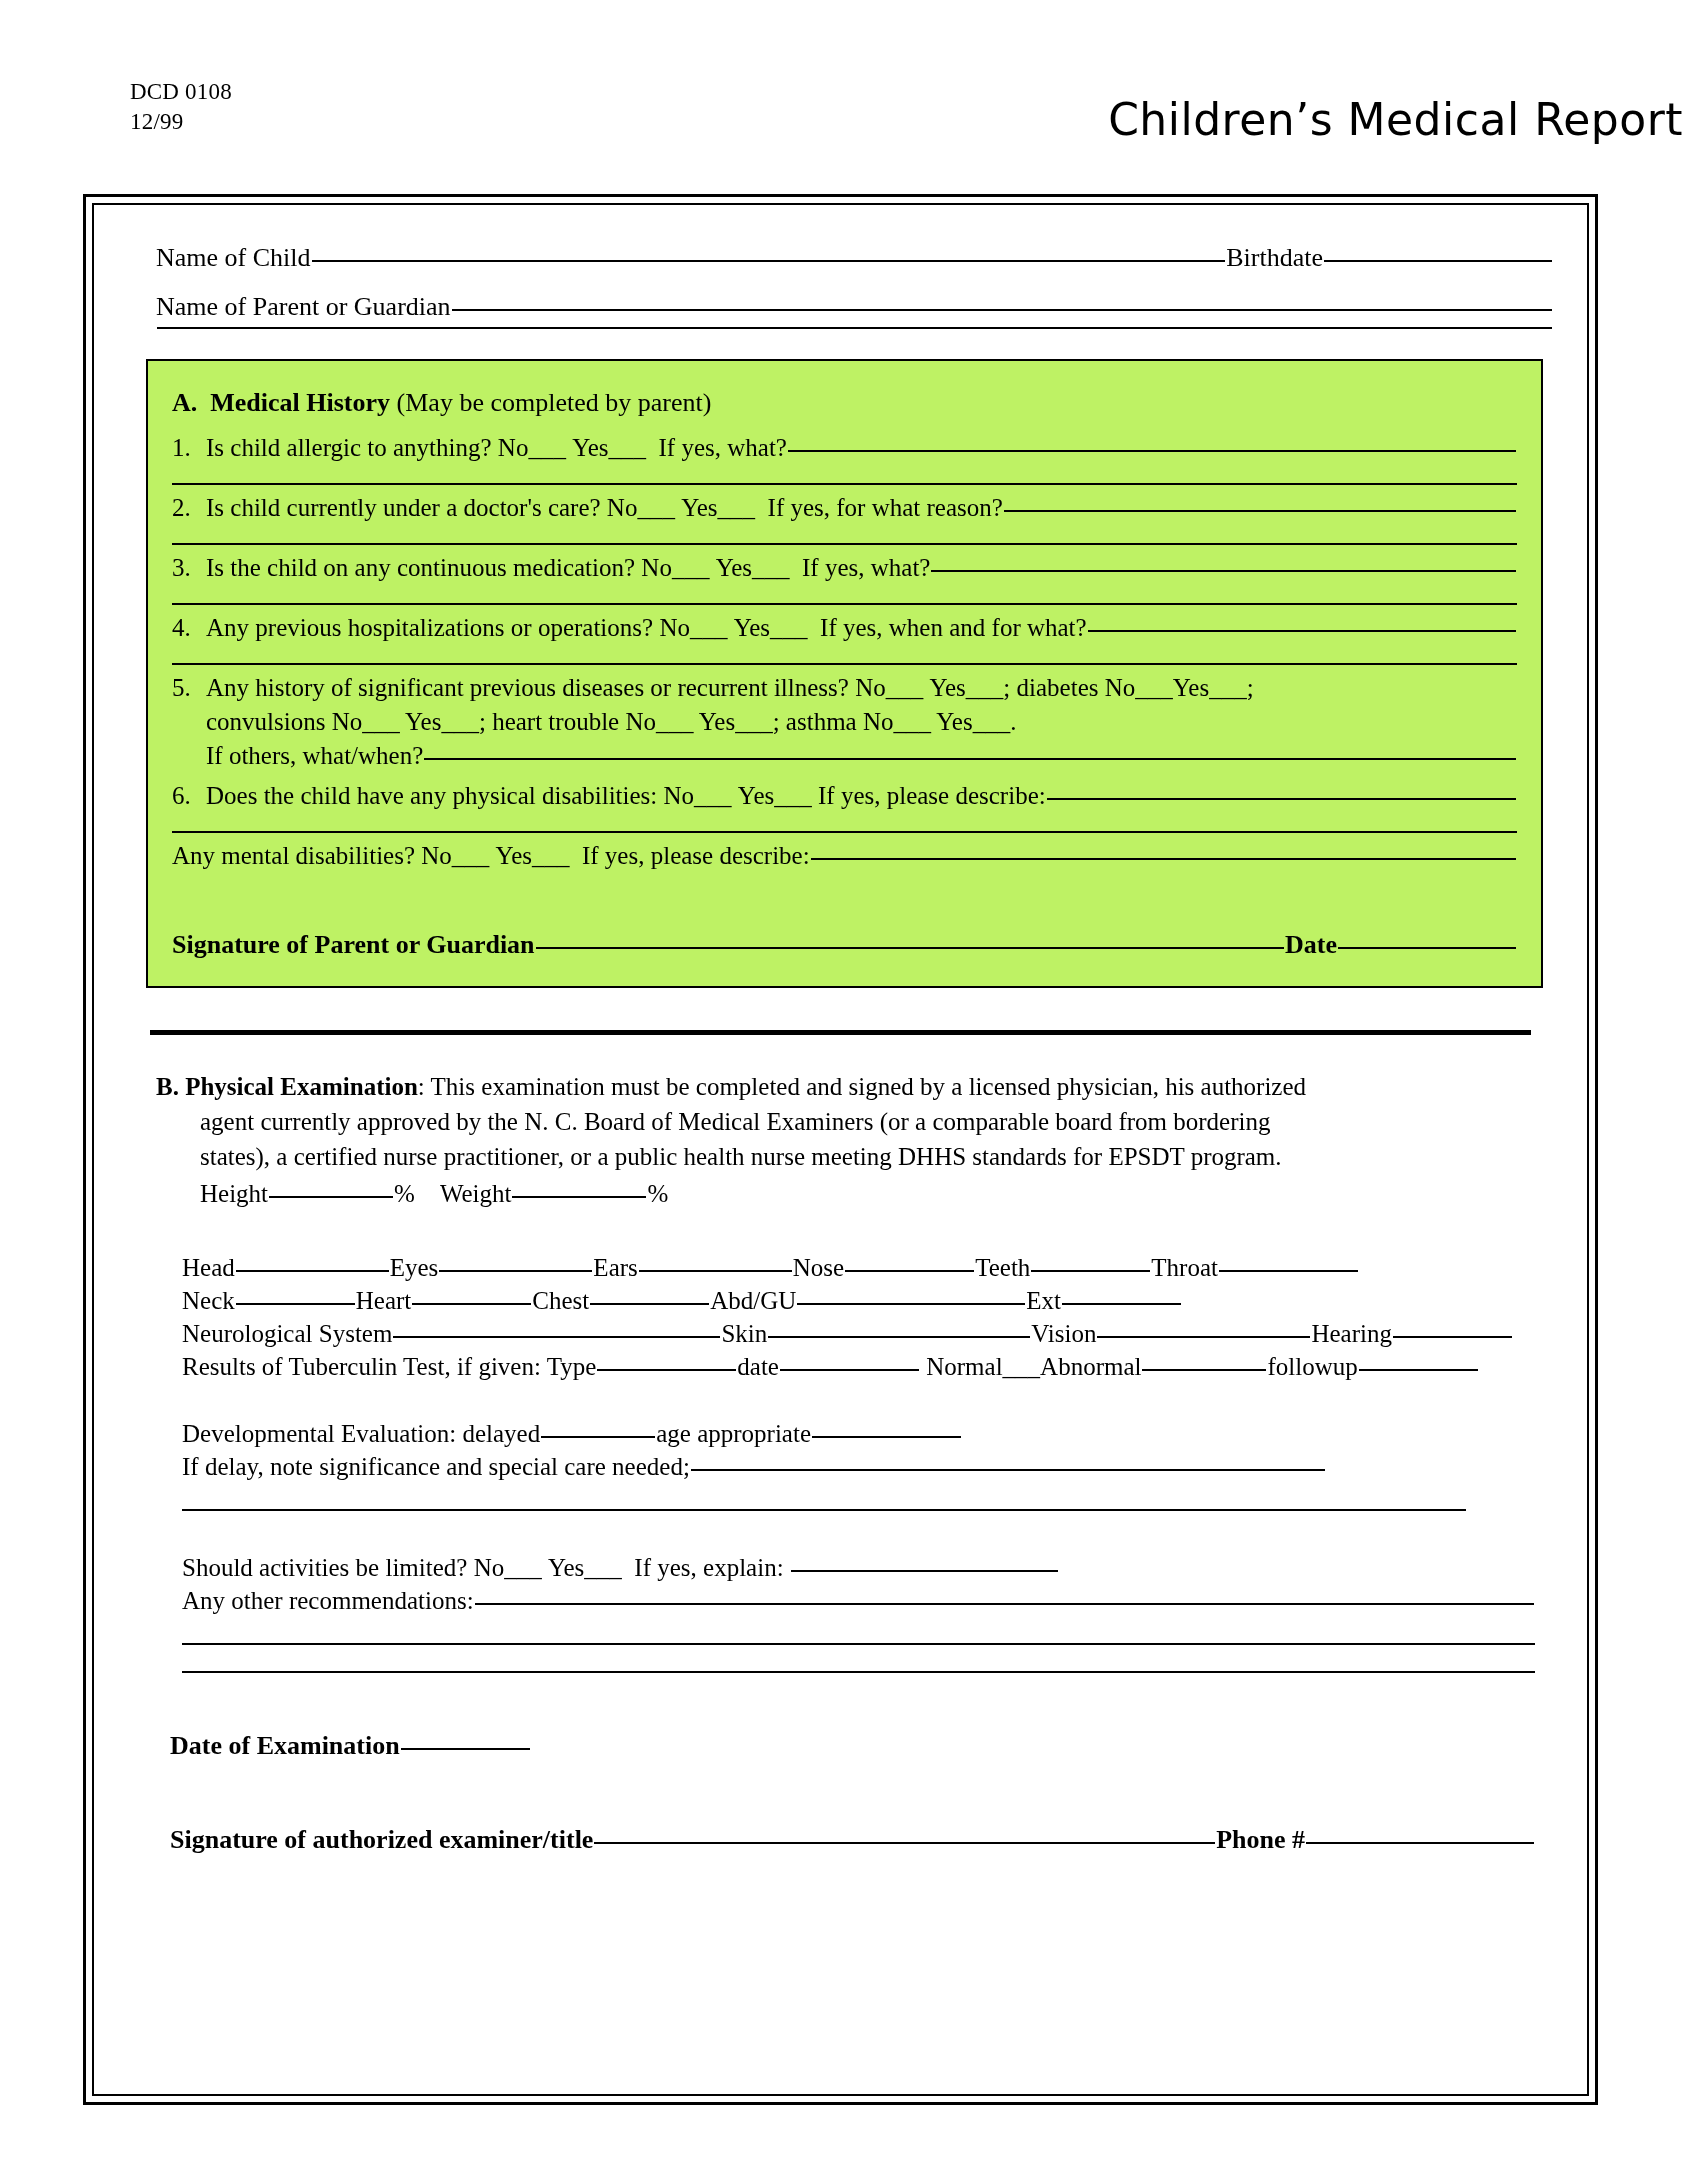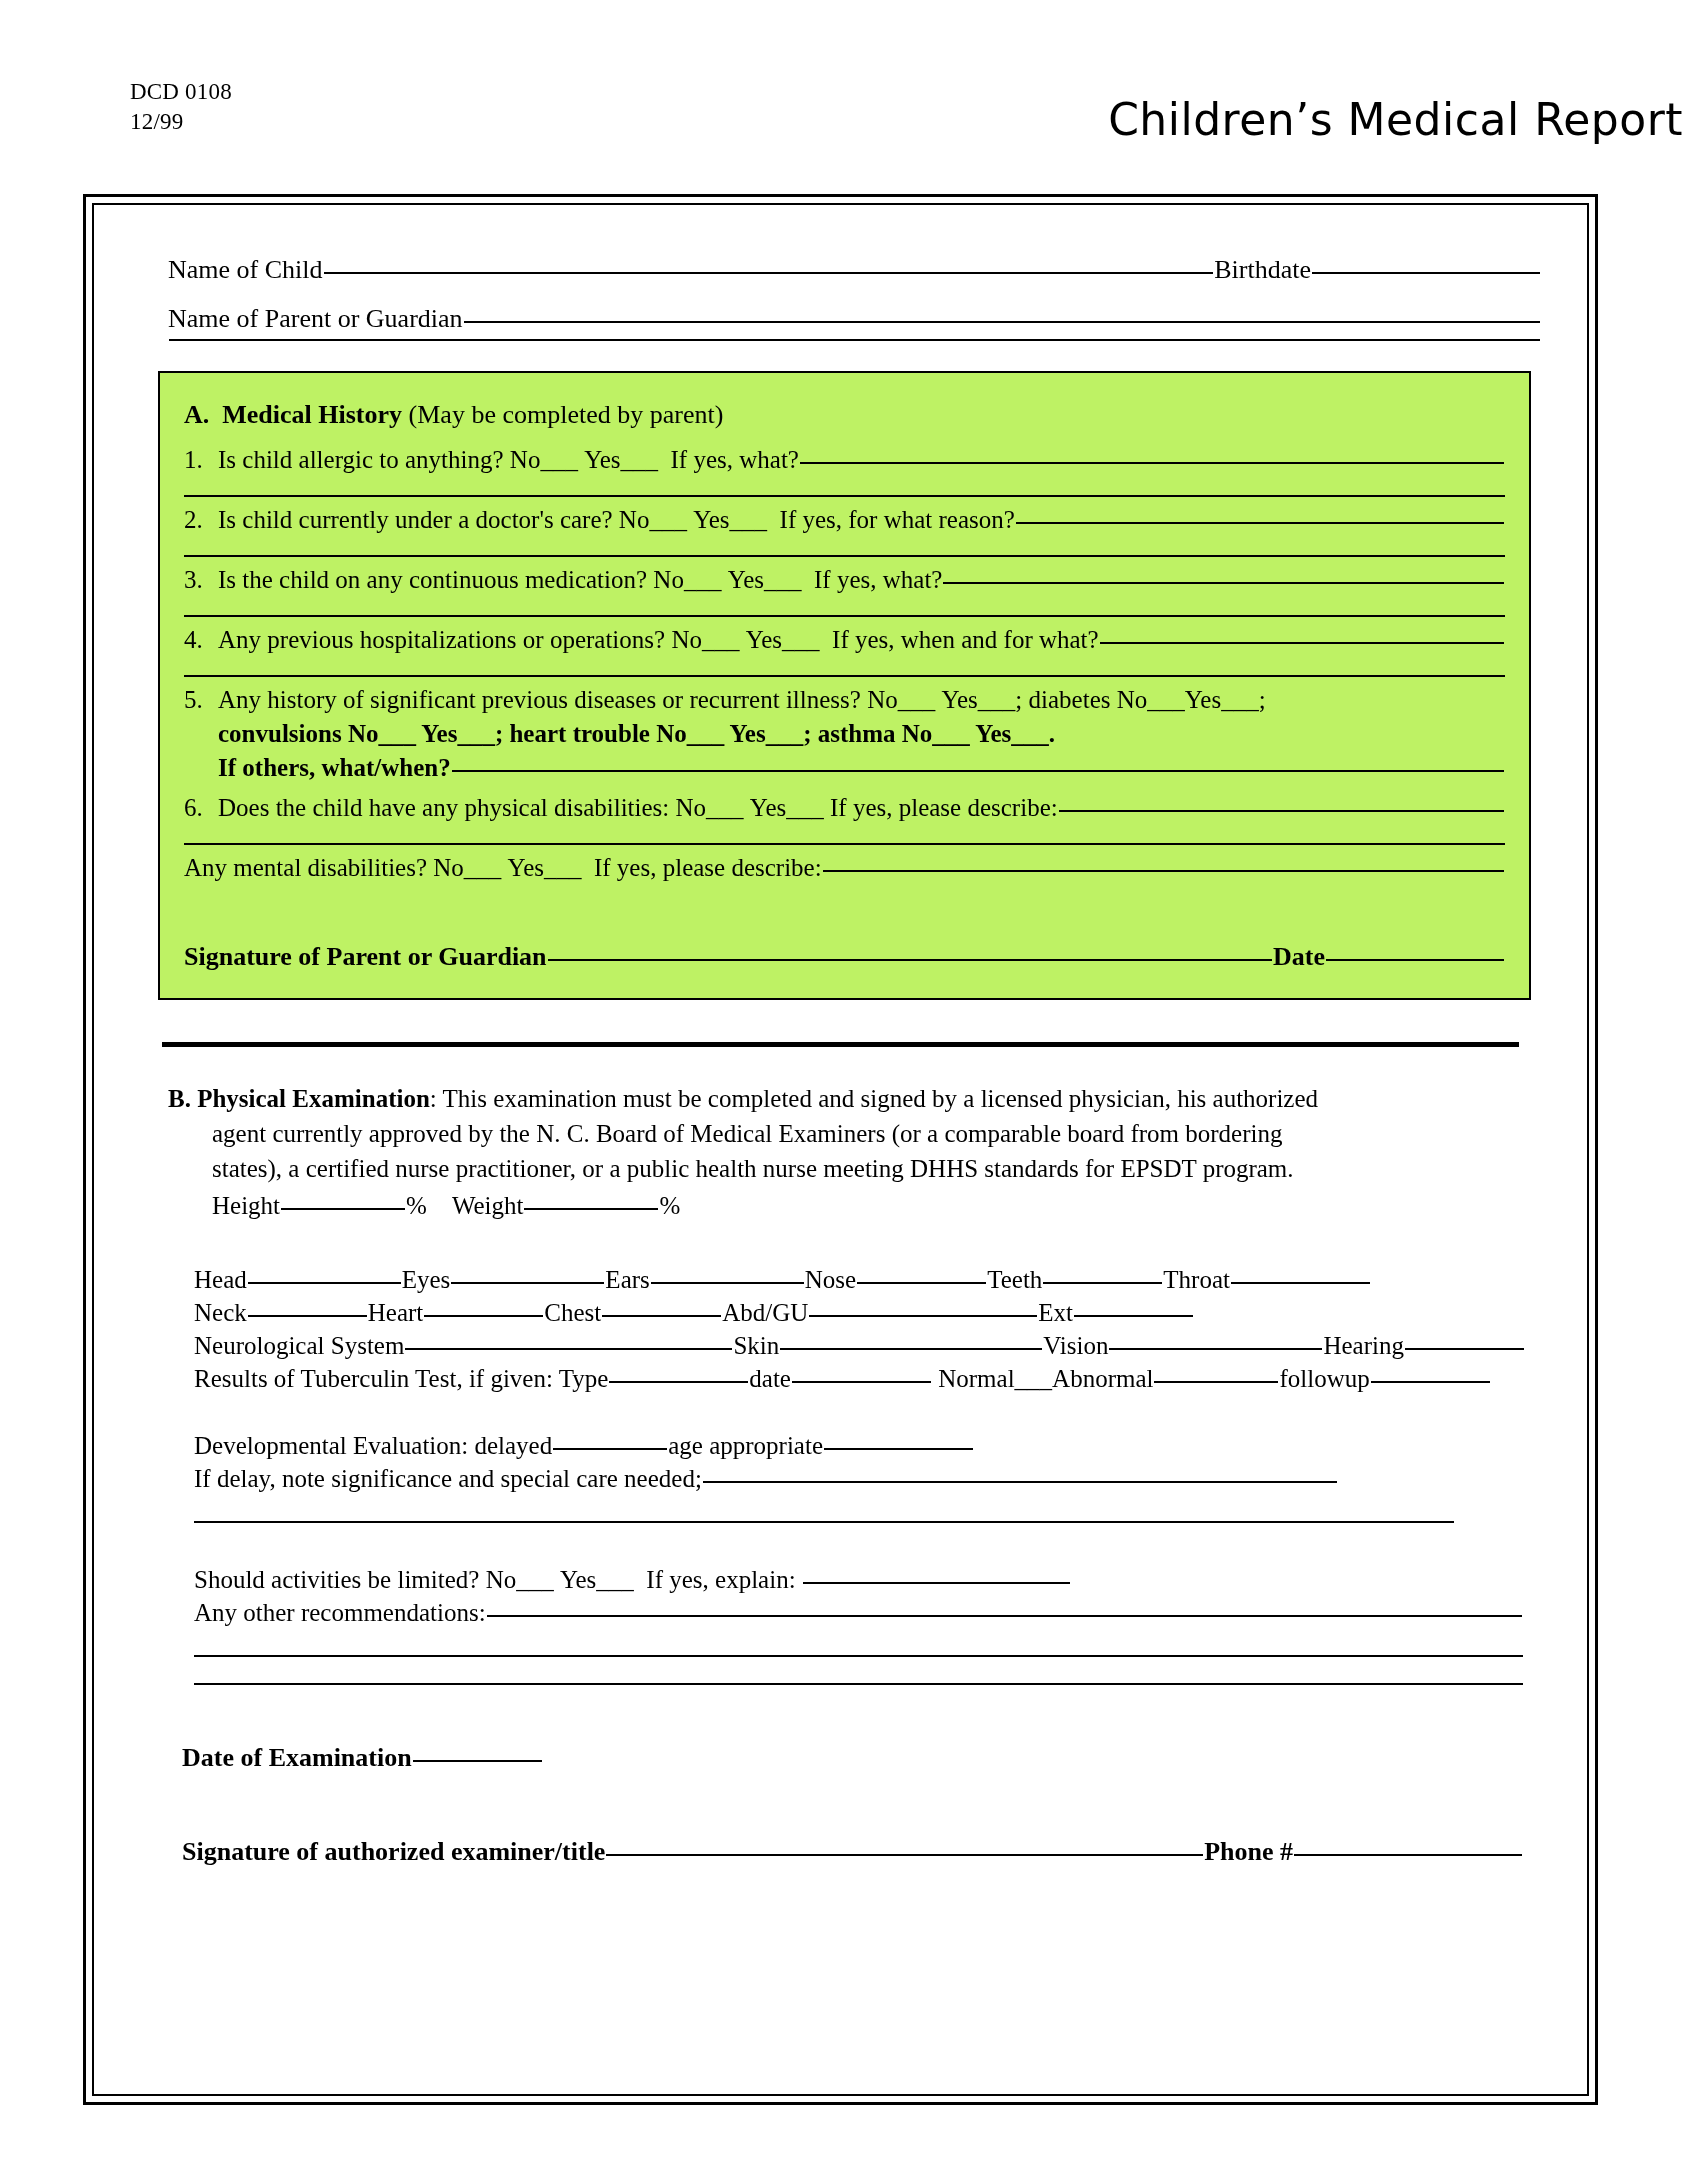--- a/index.html
+++ b/index.html
@@ -62,21 +62,21 @@
     background: #fff;
   }
   .frame-inner {
     position: absolute;
     left: 6px;
     top: 6px;
     right: 6px;
     bottom: 6px;
     border: 2px solid #000;
     box-sizing: border-box;
-    padding: 16px;
+    padding: 4px;
   }
   .frame-body {
     position: relative;
     width: 100%;
     height: 100%;
     box-sizing: border-box;
     padding: 24px 30px 0 30px;
   }
   .idrow {
     font-size: 26px;
@@ -119,21 +119,21 @@
     margin-top: 6px;
   }
   .q-line {
     display: flex;
     align-items: baseline;
     white-space: nowrap;
   }
   .q-num {
     flex: 0 0 34px;
   }
-  .q-indent { padding-left: 34px; font-weight: bold; }
+  .q-indent { padding-left: 34px; }
   
   .cont-rule {
     border-bottom: 2px solid #000;
     height: 0;
     margin: 18px 0 0 0;
   }
 
   .sig-row {
     display: flex;
     align-items: baseline;

